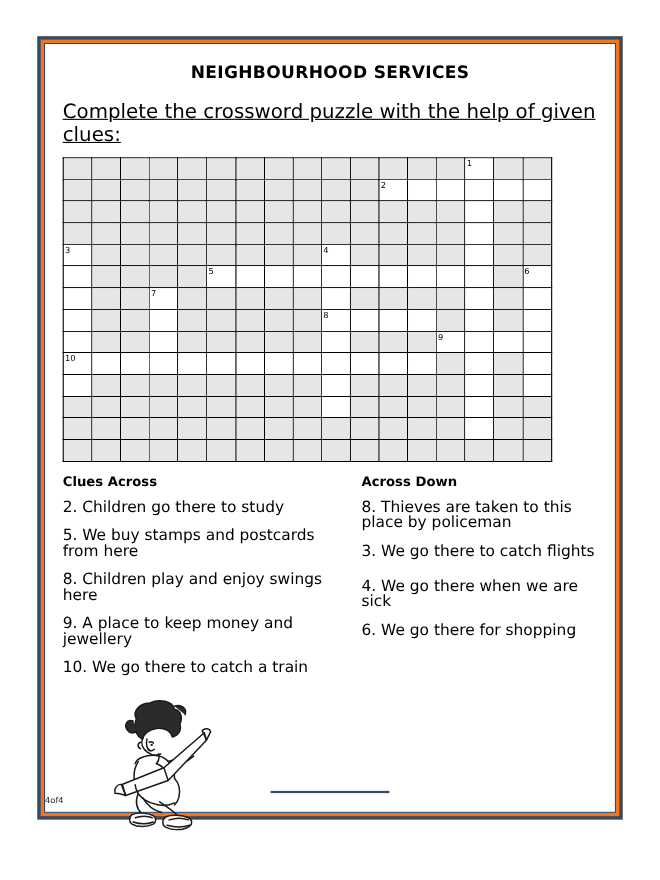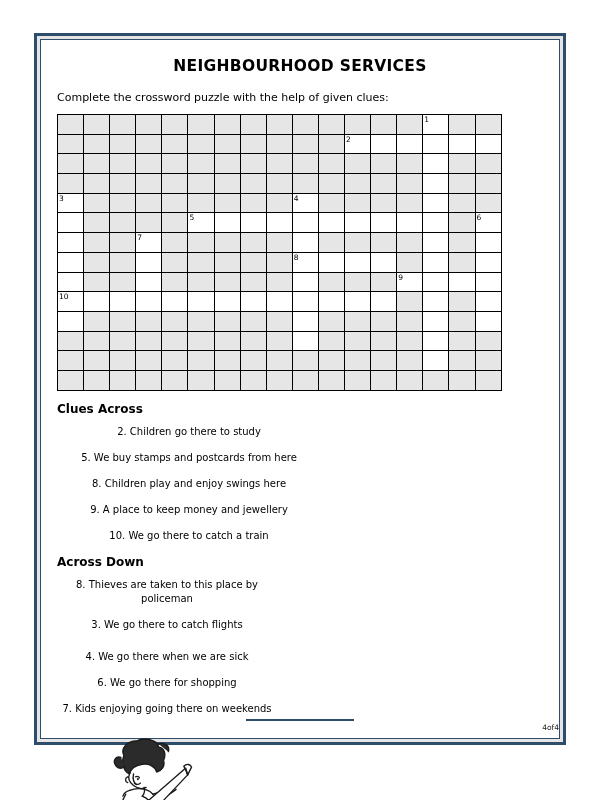--- a/index.html
+++ b/index.html
@@ -17,21 +17,21 @@
 
   
   .page {
     position: absolute;
     left: 34px;
     top: 33px;
     width: 532px;
     height: 712px;
     border: 3px solid #2d4d6b;
     box-sizing: border-box;
-    background: #e5e5e5;
+    background: #f97316;
   }
   .page-inner {
     position: absolute;
     left: 3px;
     top: 3px;
     right: 3px;
     bottom: 3px;
     border: 1px solid #2d4d6b;
     box-sizing: border-box;
     background: #ffffff;
@@ -46,23 +46,24 @@
   
   .title {
     text-align: center;
     font-size: 15.5px;
     font-weight: bold;
     letter-spacing: 0.3px;
     margin: 6px 0 0 0;
     font-family: "DejaVu Sans", "Liberation Sans", sans-serif;
   }
   .instruction {
-    font-size: 11px;
+    font-size: 18px;
     margin: 16px 0 0 0;
     padding-left: 2px;
+    text-decoration: underline;
   }
 
   
   .grid-wrap {
     margin-top: 10px;
     padding-left: 2px;
   }
   table.grid {
     border-collapse: collapse;
     table-layout: fixed;
@@ -87,37 +88,35 @@
     line-height: 9px;
     font-family: "DejaVu Sans", "Liberation Sans", sans-serif;
     color: #000000;
   }
 
   
   .clues {
     display: flex;
     margin-top: 11px;
     padding-left: 2px;
-    flex-direction: column;
   }
   .clue-col {
     box-sizing: border-box;
   }
   .clue-col.across { width: 276px; padding-right: 12px; }
   .clue-col.down   { width: 220px; }
   .clue-head {
     font-size: 12px;
     font-weight: bold;
     margin-bottom: 9px;
   }
   .clue-item {
-    font-size: 10px;
+    font-size: 14px;
     line-height: 14px;
     margin-bottom: 12px;
-    text-align: center;
   }
   .clue-item.tall { margin-bottom: 12px; }
 
   
   .outcome-section {
     position: relative;
     margin-top: 2px;
     height: 150px;
   }
   .outcome-title {
@@ -158,21 +157,21 @@
     height: 1px;
   }
   .rule.full { margin-left: 0; }
 
   
   .footer {
     position: absolute;
     left: 0;
     right: 0;
     bottom: 6px;
-    text-align: right;
+    text-align: left;
   }
   .footer-rule {
     width: 108px;
     margin: 0 auto 2px auto;
     border-top: 2px solid #2d4d6b;
   }
   .footer-text {
     font-size: 7.5px;
     color: #222222;
   }
@@ -489,21 +488,20 @@
           <div class="clue-item">8. Children play and enjoy swings here</div>
           <div class="clue-item">9. A place to keep money and jewellery</div>
           <div class="clue-item">10. We go there to catch a train</div>
         </div>
         <div class="clue-col down">
           <div class="clue-head">Across Down</div>
           <div class="clue-item tall">8. Thieves are taken to this place by policeman</div>
           <div class="clue-item">3. We go there to catch flights</div>
           <div class="clue-item" style="margin-top:18px">4. We go there when we are sick</div>
           <div class="clue-item">6. We go there for shopping</div>
-          <div class="clue-item">7. Kids enjoying going there on weekends</div>
         </div>
       </div>
 
       <div class="outcome-section">
 
         <div class="illustration">
           <svg viewBox="0 0 120 136" width="116" height="132" xmlns="http://www.w3.org/2000/svg">
             <g fill="none" stroke="#1a1a1a" stroke-width="1.4" stroke-linejoin="round" stroke-linecap="round">
 
               <path d="M34 22 C30 14 38 7 47 7 C55 3 68 5 70 13 C76 14 78 21 75 27 C77 33 73 38 68 39

